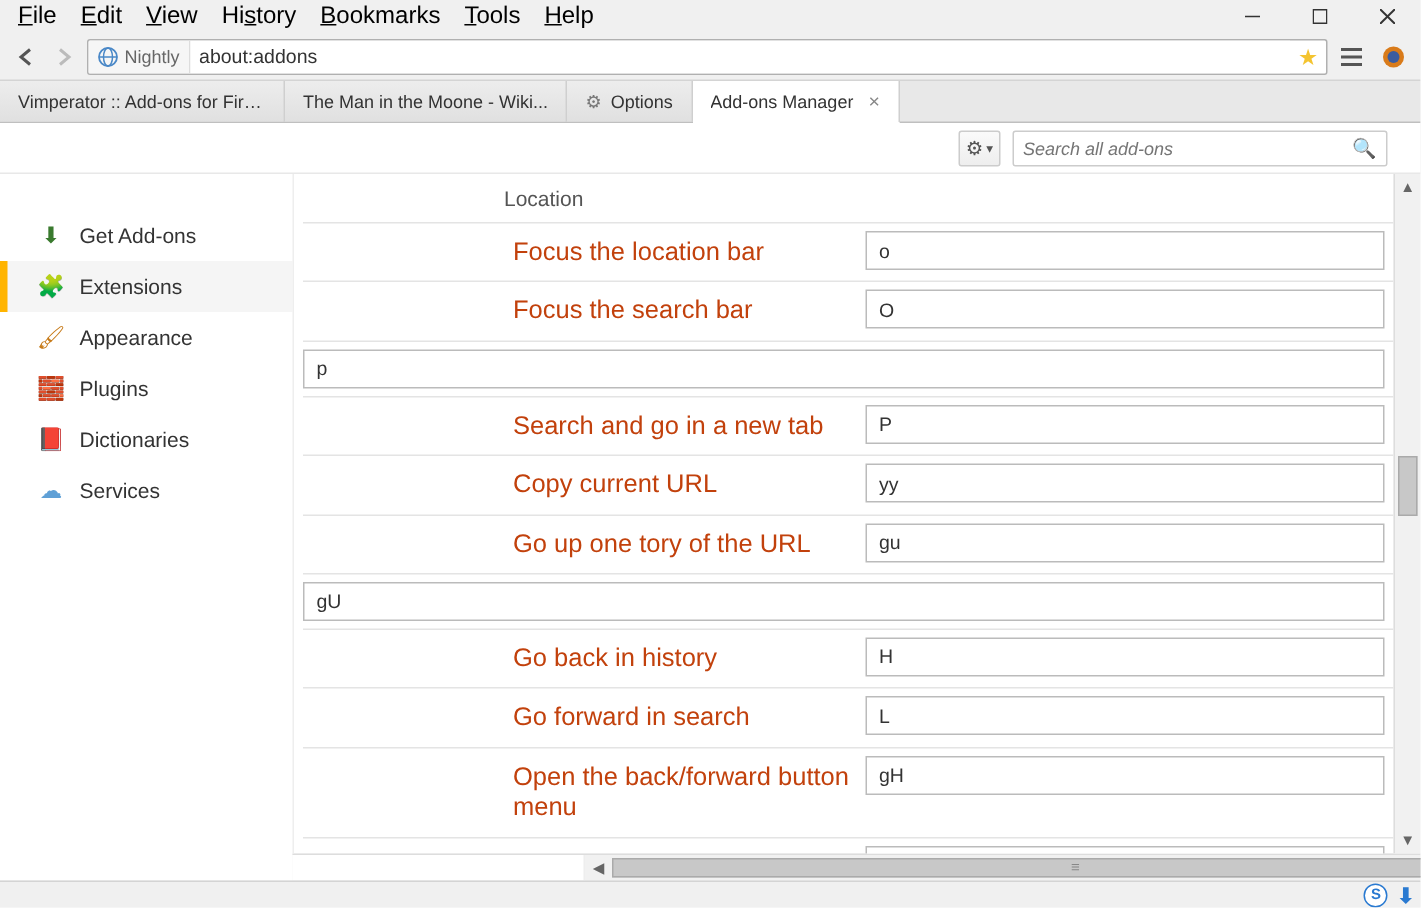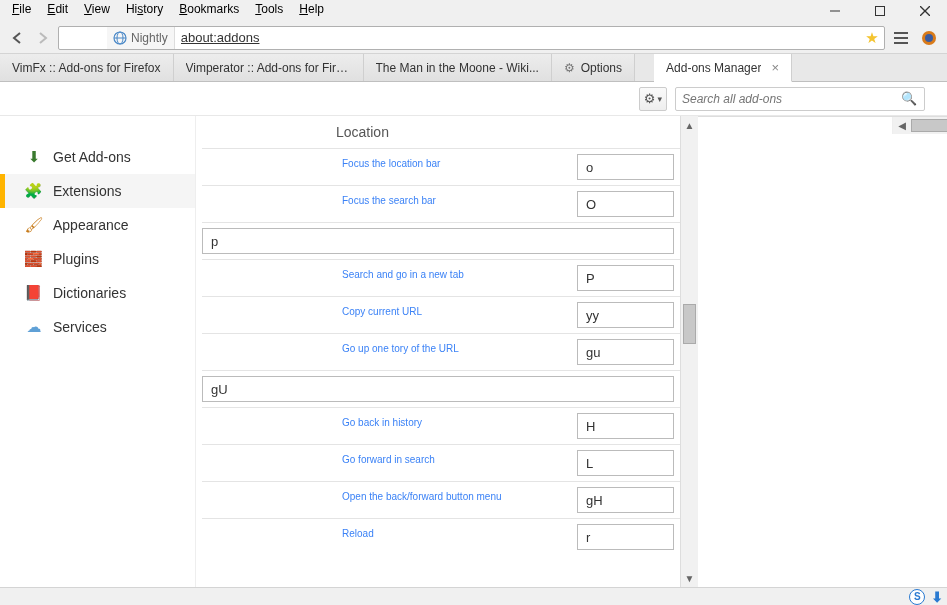--- a/index.html
+++ b/index.html
@@ -1,40 +1,40 @@
 <!DOCTYPE html>
 <html><head>
 <meta charset="utf-8">
 <style>
 * { margin: 0; padding: 0; box-sizing: border-box; font-family: "Segoe UI", Tahoma, sans-serif; }
 body { width: 947px; height: 605px; background: #f0f0f0; overflow: hidden; position: relative; }
 
 
-.menubar { height: 22px; background: #f0f0f0; display: flex; padding: 0 4px; font-size: 12px; }
+.menubar { height: 22px; background: #f0f0f0; display: flex; padding: 0 4px; font-size: 16px; }
 .menubar-item { padding: 2px 8px; cursor: default; }
 .menubar-item u { text-decoration: underline; }
 
 
 .window-controls { position: absolute; top: 0; right: 0; display: flex; height: 22px; }
 .win-btn { width: 45px; height: 22px; display: flex; align-items: center; justify-content: center; font-size: 13px; cursor: default; }
 
 
 .nav-toolbar { height: 32px; background: #f0f0f0; display: flex; align-items: center; padding: 0 6px; gap: 4px; border-bottom: 1px solid #d4d4d4; }
 .nav-btn { width: 22px; height: 22px; display: flex; align-items: center; justify-content: center; color: #555; font-size: 14px; border-radius: 2px; }
 .nav-btn.disabled { color: #bbb; }
-.urlbar-wrap { flex: 1; display: flex; align-items: center; background: #fff; border: 1px solid #b0b0b0; border-radius: 2px; height: 24px; overflow: hidden; padding-left: 48px; }
+.urlbar-wrap { flex: 1; display: flex; align-items: center; background: #fff; border: 1px solid #b0b0b0; border-radius: 2px; height: 24px; overflow: hidden; }
 .identity-box { display: flex; align-items: center; gap: 4px; padding: 0 6px; border-right: 1px solid #ddd; height: 100%; background: #f6f6f6; font-size: 12px; color: #666; }
-.urlbar-input { flex: 1; border: none; outline: none; padding: 0 6px; font-size: 13px; color: #333; height: 100%; text-decoration: underline; }
+.urlbar-input { flex: 1; border: none; outline: none; padding: 0 6px; font-size: 13px; color: #333; height: 100%; }
 .star-btn { width: 24px; display:flex; align-items:center; justify-content:center; color:#f4c430; font-size:15px;}
 .toolbar-right-btn { width:24px; height:24px; display:flex; align-items:center; justify-content:center; color:#555; font-size:15px;}
 
 
 .tabstrip { height: 28px; background: #e8e8e8; display: flex; align-items: stretch; border-bottom: 1px solid #bfbfbf; }
 .tab { display: flex; align-items: center; padding: 0 12px; font-size: 12px; color: #333; border-right: 1px solid #cfcfcf; background: linear-gradient(#ededed,#e0e0e0); min-width: 0; max-width: 190px; cursor: default; gap:6px;}
-.tab.active { background: #fff; border-bottom: 1px solid #fff; margin-bottom:-1px; font-weight: 400; margin-left: 19px; }
+.tab.active { background: #fff; border-bottom: 1px solid #fff; margin-bottom:-1px; font-weight: 400; }
 .tab-label { white-space: nowrap; overflow: hidden; text-overflow: ellipsis; }
 .tab-close { font-size: 13px; color:#888; margin-left:4px;}
 .tab .gear { color:#777; }
 
 
 .addons-body { position: absolute; top: 82px; left:0; right:0; bottom: 18px; background: #fff; display: flex; flex-direction: column; }
 
 
 .addons-header { height: 34px; display:flex; align-items:center; justify-content:flex-end; padding: 4px 22px 4px 0; gap:8px; border-bottom: 1px solid #e8e8e8;}
 .gear-dropdown { display:flex; align-items:center; gap:2px; border:1px solid #ccc; border-radius:2px; height:24px; padding:0 4px; background:linear-gradient(#fafafa,#eee); font-size:13px; color:#555;}
@@ -43,27 +43,27 @@
 .search-addons .mag { color:#0078d7; font-size:13px;}
 
 
 .addons-main { flex:1; display:flex; min-height:0; }
 .sidebar-col { width:195px; background:#fff; display:flex; flex-direction:column; padding-top:24px;}
 .side-item { display:flex; align-items:center; gap:10px; padding:8px 14px 8px 20px; font-size:14px; color:#333; border-left:5px solid transparent; cursor:default;}
 .side-item.selected { border-left-color:#ffb400; background:#f5f5f5; }
 .side-icon { width:18px; height:18px; display:flex; align-items:center; justify-content:center; font-size:15px;}
 
 
-.detail-outer { flex:1; position:relative; display:flex; min-width:0;}
+.detail-outer { flex:1; position:relative; display:flex; flex-direction:column; min-width:0;}
 .detail-scroll { flex:1; overflow:hidden; position:relative; border-left:1px solid #eee;}
 .detail-content { position:absolute; left:0; top:0; right:18px; bottom:0; overflow:hidden; padding: 0 0 0 0;}
 .section-title { font-size:14px; color:#555; padding: 8px 0 8px 140px; }
 .shortcut-list { padding-left: 6px; }
 .shortcut-row { display:flex; align-items:flex-start; border-top:1px solid #e4e4e4; padding:5px 0; }
-.shortcut-label { width:225px; font-size:10px; color:#3b82f6; padding:4px 10px 4px 140px; line-height:1.2; box-sizing:content-box; }
+.shortcut-label { width:225px; font-size:17px; color:#c2410c; padding:4px 10px 4px 140px; line-height:1.2; box-sizing:content-box; }
 .shortcut-input { flex:1; margin-right:6px;}
 .shortcut-input input { width:100%; height:26px; border:1px solid #bbb; padding:0 8px; font-size:13px; color:#333; background:#fff;}
 
 
 .vscroll { position:absolute; top:0; right:0; width:18px; bottom:0; background:#f1f1f1; border-left:1px solid #ddd; display:flex; flex-direction:column; align-items:center;}
 .vscroll .arrow { height:18px; width:100%; display:flex; align-items:center; justify-content:center; font-size:10px; color:#666;}
 .vscroll .track { flex:1; width:100%; position:relative;}
 .vscroll .thumb { position:absolute; top:170px; left:2px; right:2px; height:40px; background:#c8c8c8; border:1px solid #aaa;}
 
 
@@ -148,23 +148,20 @@
   <div class="toolbar-right-btn">
     <svg width="16" height="16">
         <circle cx="8" cy="8" r="7" fill="#d97b1a"></circle>
         <circle cx="8" cy="8" r="4" fill="#3b5ca0"></circle>
       </svg>
   </div>
 </div>
 
 <div class="tabstrip">
     <div class="tab">
-      <span class="tab-label">VimFx :: Add-ons for Firefox</span>
-    </div>
-    <div class="tab">
       <span class="tab-label">Vimperator :: Add-ons for Fire...</span>
     </div>
     <div class="tab">
       <span class="tab-label">The Man in the Moone - Wiki...</span>
     </div>
     <div class="tab">
       <span class="gear">⚙</span>
       <span class="tab-label">Options</span>
     </div>
     <div class="tab active">

